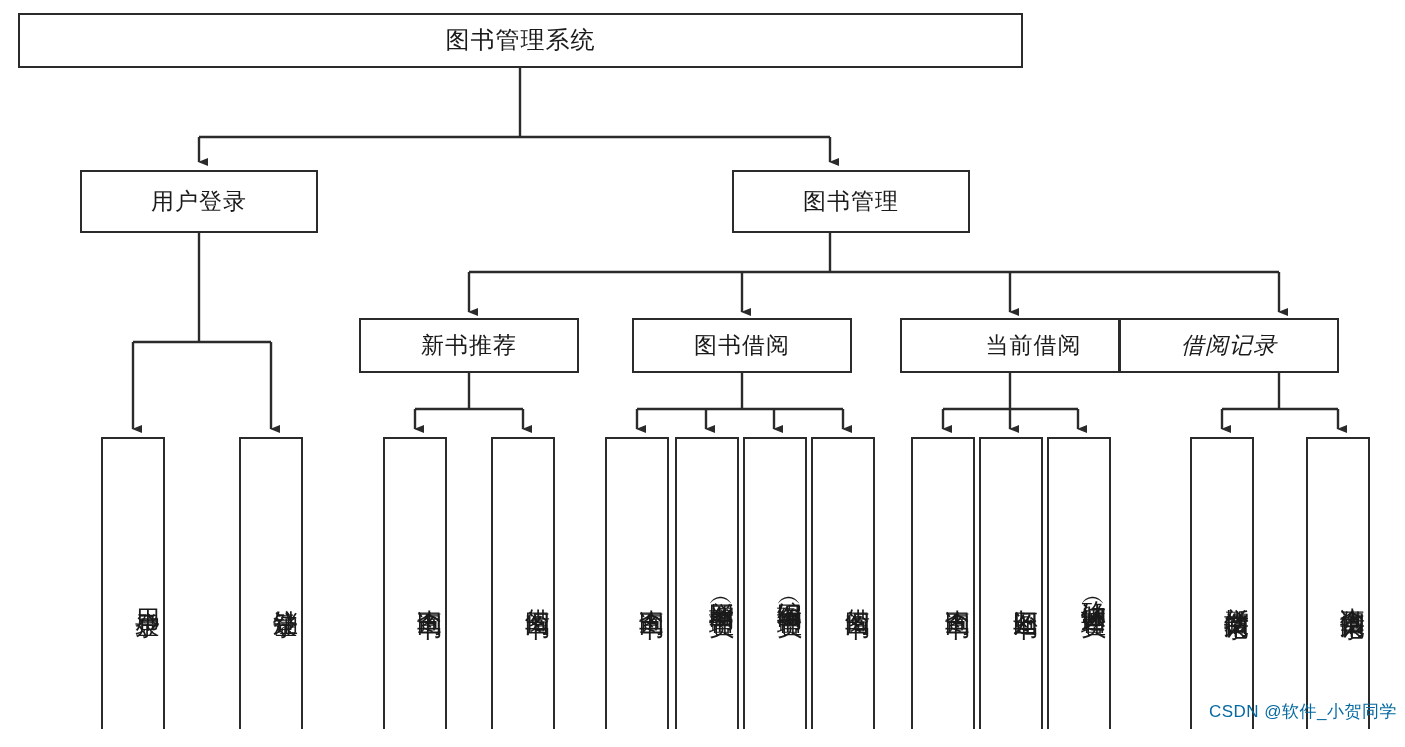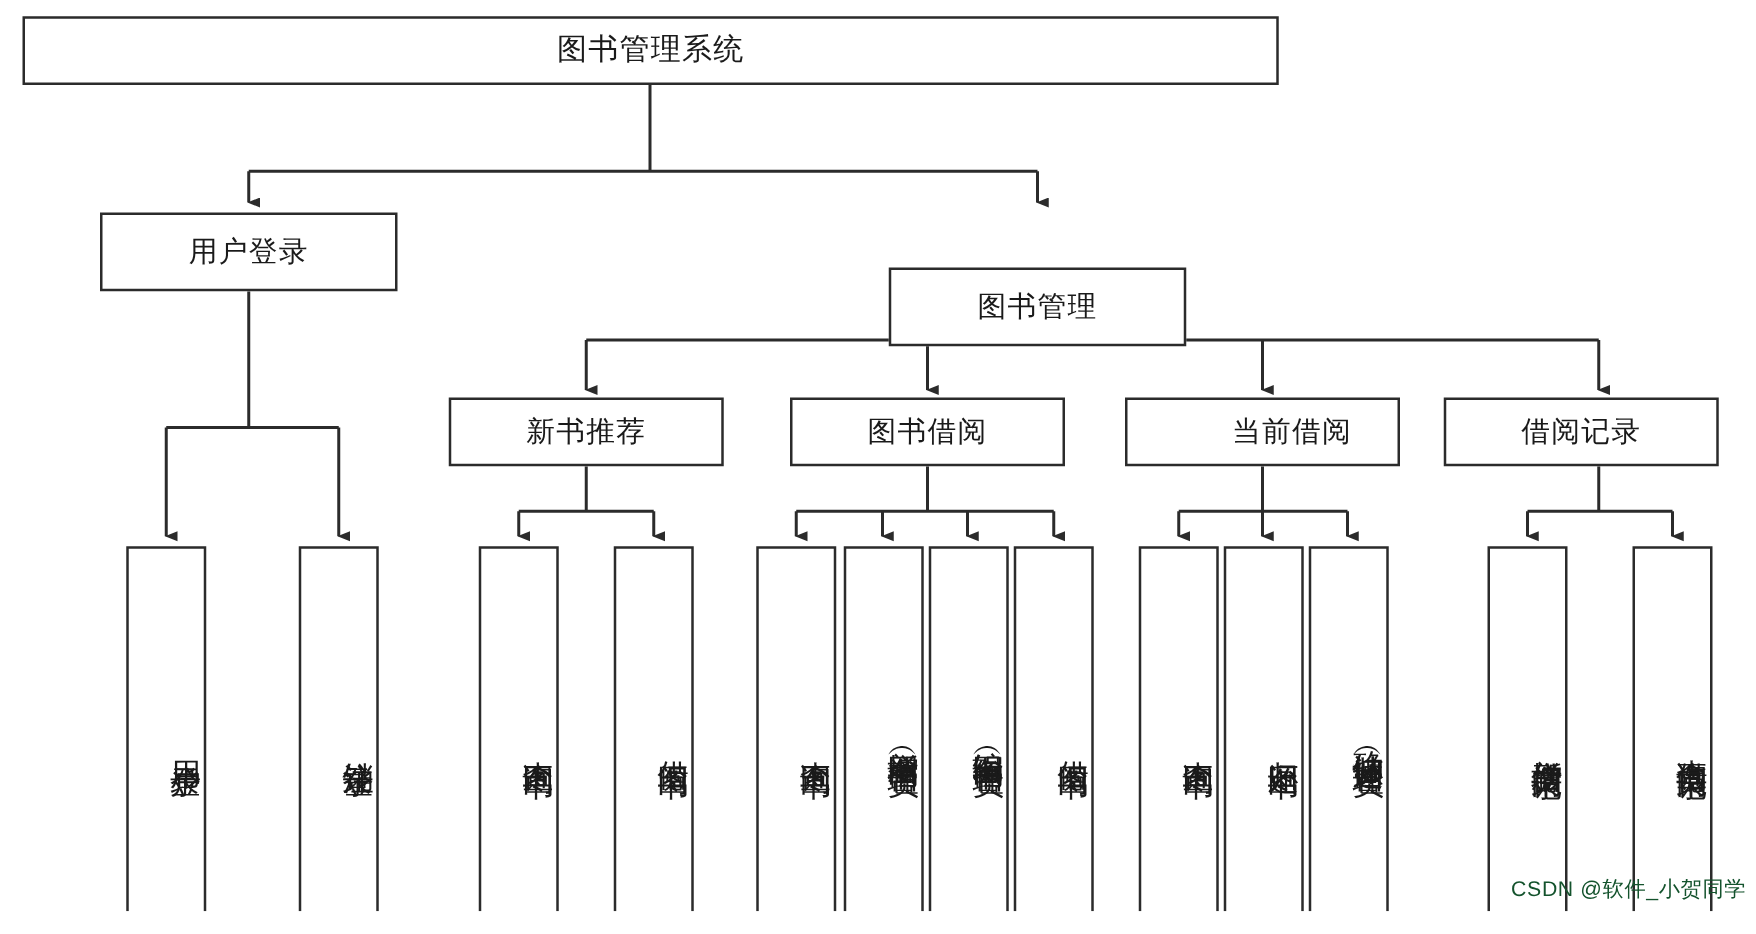--- a/index.html
+++ b/index.html
@@ -55,21 +55,21 @@
     letter-spacing: 2px;
   }
   .node.vert.tall {
     padding-top: 8px;
   }
   .watermark {
     position: absolute;
     right: 8px;
     bottom: 6px;
     font-size: 17px;
-    color: #14532d;
+    color: #0369a1;
     letter-spacing: 0.5px;
     white-space: nowrap;
   }
 </style>
 </head>
 <body>
 
 <div id="canvas">
 
   <svg id="wires" viewBox="0 0 1405 747">
@@ -122,34 +122,34 @@
     </g>
   </svg>
 
   <div class="node horiz root" style="left:18px; top:13px; width:1005px; height:55px;">
     <span>图书管理系统</span>
   </div>
 
   <div class="node horiz" style="left:80px; top:170px; width:238px; height:63px;">
     <span>用户登录</span>
   </div>
-  <div class="node horiz" style="left:711px; top:170px; width:238px; height:63px;margin-top:44px;">
+  <div class="node horiz" style="left:732px; top:170px; width:238px; height:63px;">
     <span>图书管理</span>
   </div>
 
   <div class="node horiz" style="left:359px; top:318px; width:220px; height:55px;text-align:right;">
     <span>新书推荐</span>
   </div>
   <div class="node horiz" style="left:632px; top:318px; width:220px; height:55px;">
     <span>图书借阅</span>
   </div>
   <div class="node horiz" style="left:900px; top:318px; width:220px; height:55px;padding-left:47px;">
     <span>当前借阅</span>
   </div>
-  <div class="node horiz" style="left:1155px; top:318px; width:220px; height:55px;">
+  <div class="node horiz" style="left:1119px; top:318px; width:220px; height:55px;font-style:italic;">
     <span>借阅记录</span>
   </div>
 
   <div class="node vert" style="left:101px; top:437px; width:64px; height:298px;">
     <span>用户登录</span>
   </div>
   <div class="node vert" style="left:239px; top:437px; width:64px; height:298px;">
     <span>注销登录</span>
   </div>
 

